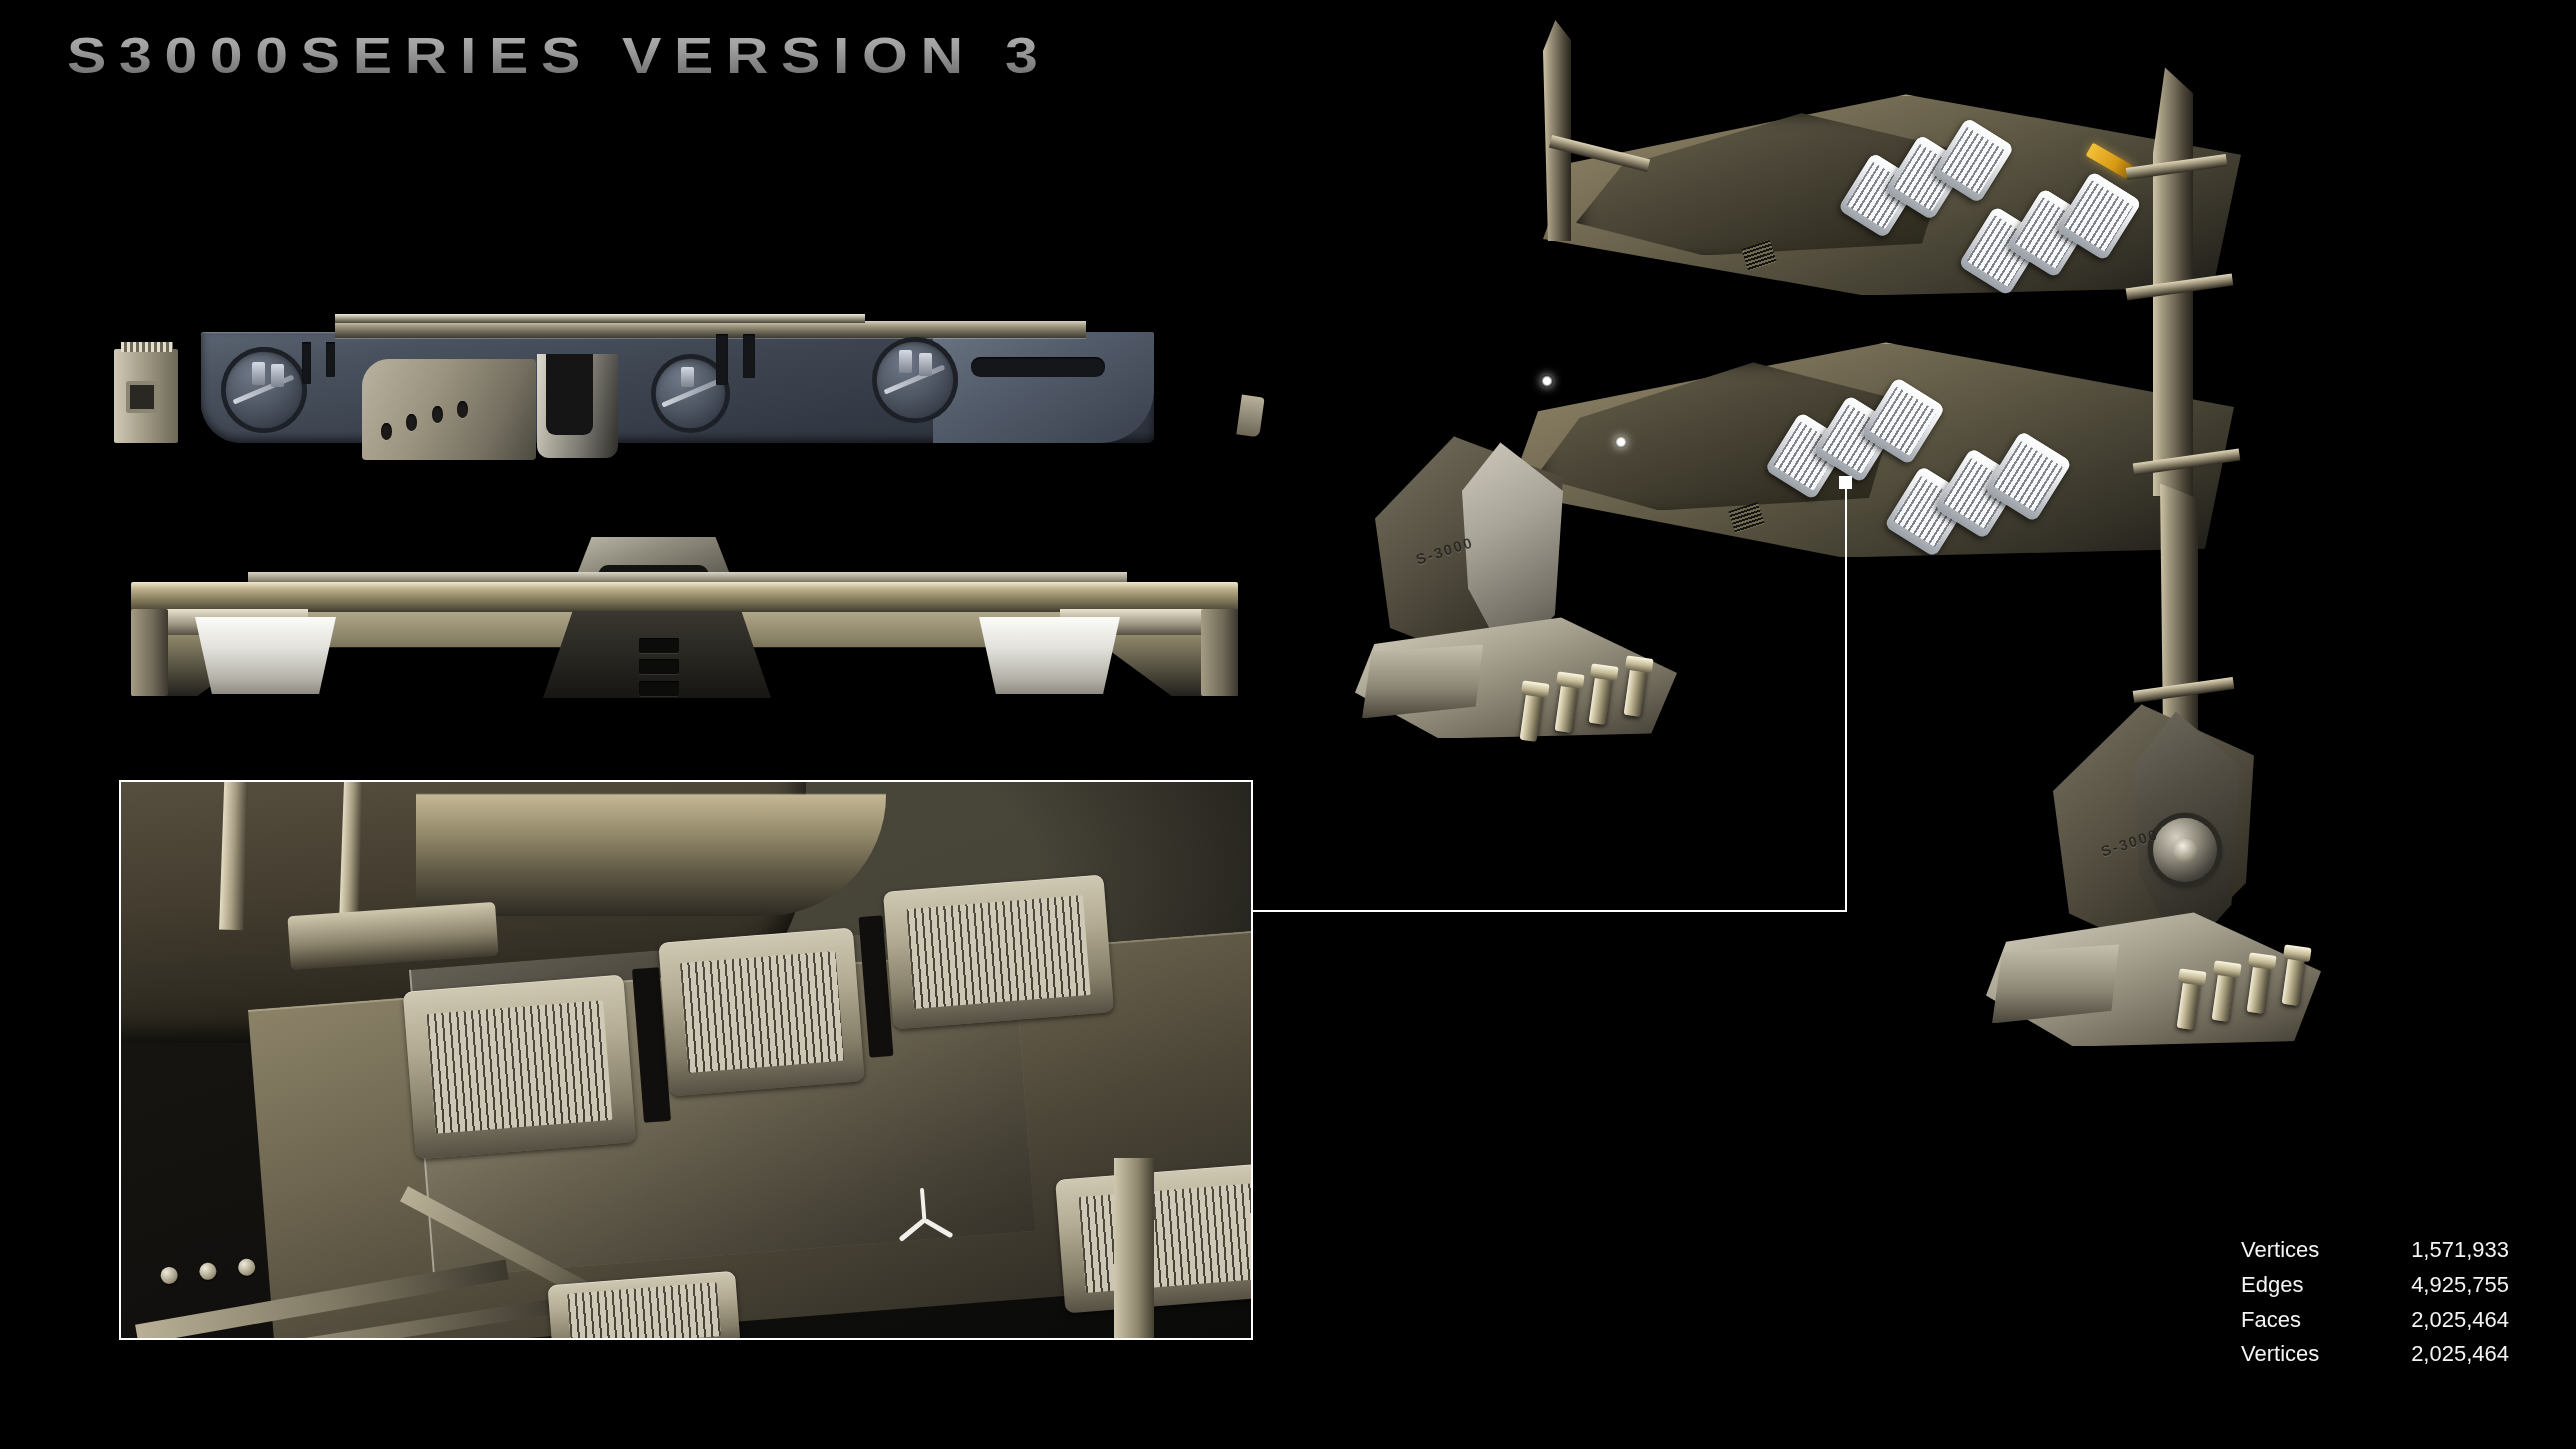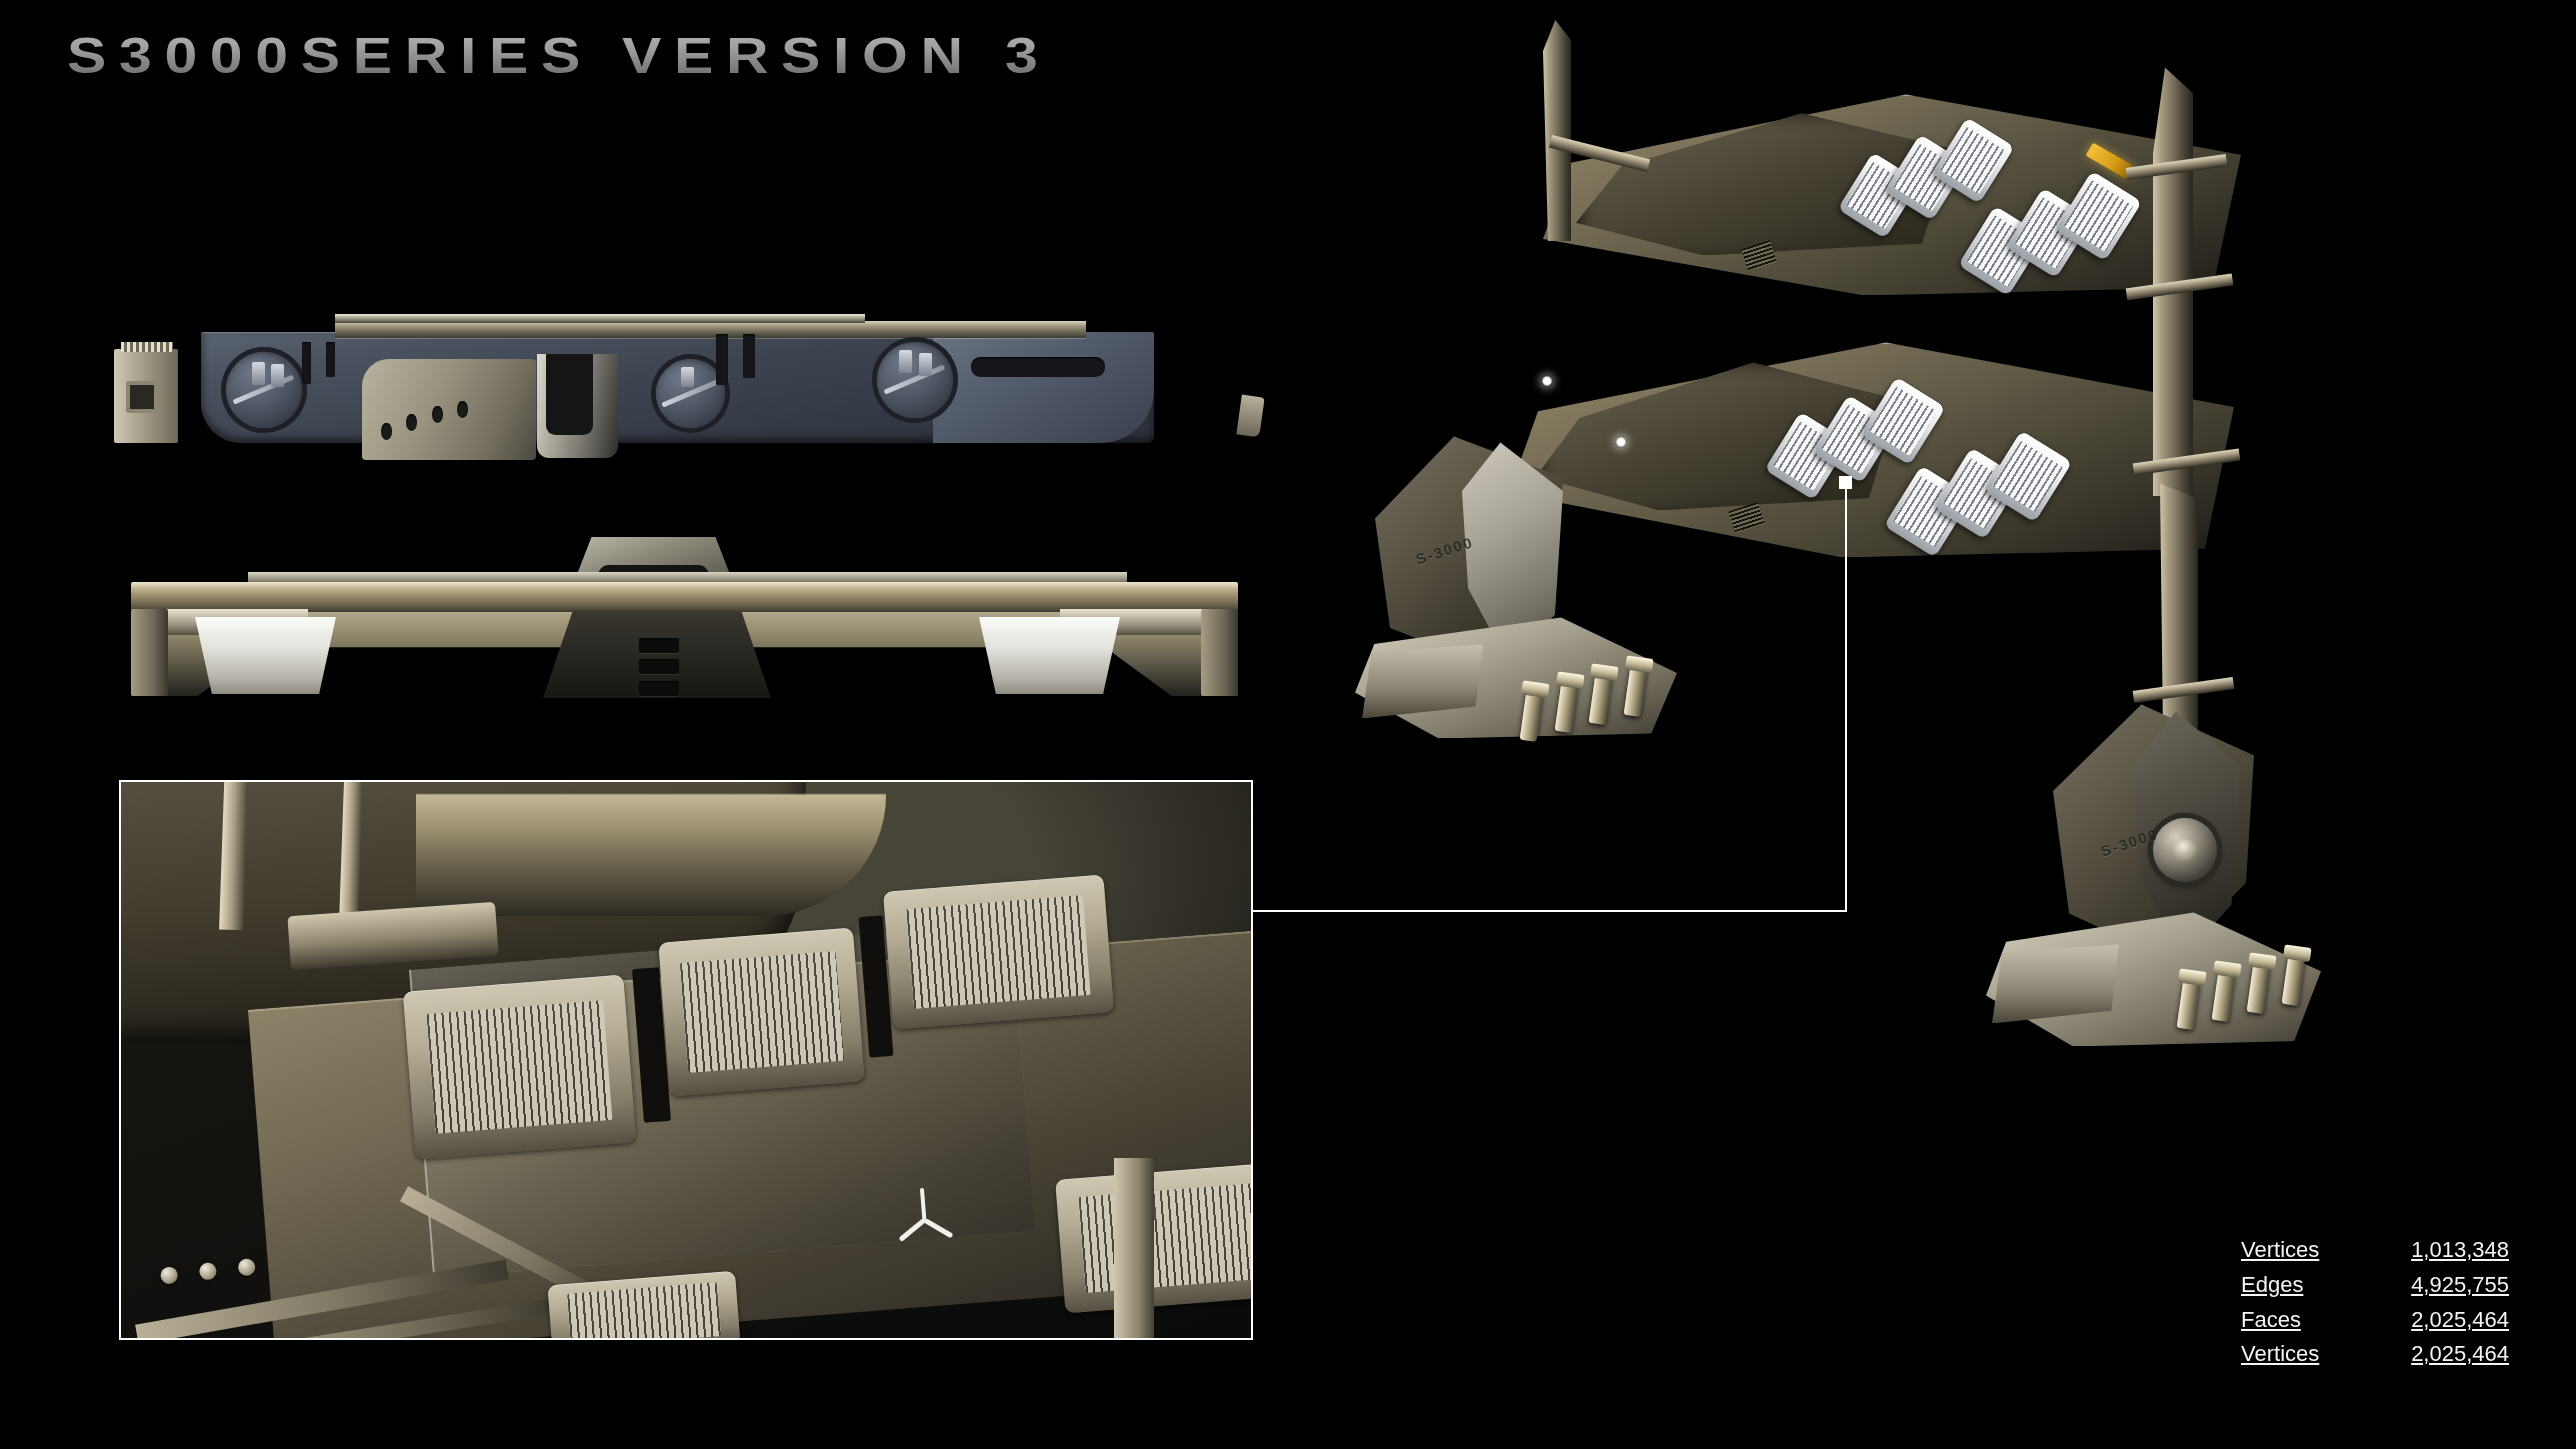--- a/index.html
+++ b/index.html
@@ -340,21 +340,21 @@
     background:#ffffff;
   }
   #callout-line-h{
     position:absolute; left:1252px; top:910px; width:595px; height:2px;
     background:#ffffff;
   }
 
   
   #stats-panel{
     position:absolute; left:2241px; top:1233px; width:268px;
-    color:#f4f4f4; font-size:22px; line-height:1.58;text-decoration:underline;
+    color:#f4f4f4; font-size:22px; line-height:1.58;
   }
   .stat-row{ display:flex; justify-content:space-between; white-space:nowrap; }
   .stat-label{ text-align:left; }
   .stat-value{ text-align:right; font-variant-numeric:tabular-nums; }
 </style>
 </head>
 <body>
 
 <div id="title-bar">
   <div id="title-text">S3000SERIES VERSION 3</div>
@@ -569,21 +569,21 @@
   <div class="mm-piston" style="left:1024px; top:942px; transform:rotate(8deg);"></div>
 </div>
 
 <div id="callout-marker"></div>
 <div id="callout-line-v"></div>
 <div id="callout-line-h"></div>
 
 <div id="stats-panel">
   <div class="stat-row">
     <span class="stat-label">Vertices</span>
-    <span class="stat-value">1,013,348</span>
+    <span class="stat-value">1,571,933</span>
   </div>
   <div class="stat-row">
     <span class="stat-label">Edges</span>
     <span class="stat-value">4,925,755</span>
   </div>
   <div class="stat-row">
     <span class="stat-label">Faces</span>
     <span class="stat-value">2,025,464</span>
   </div>
   <div class="stat-row">

